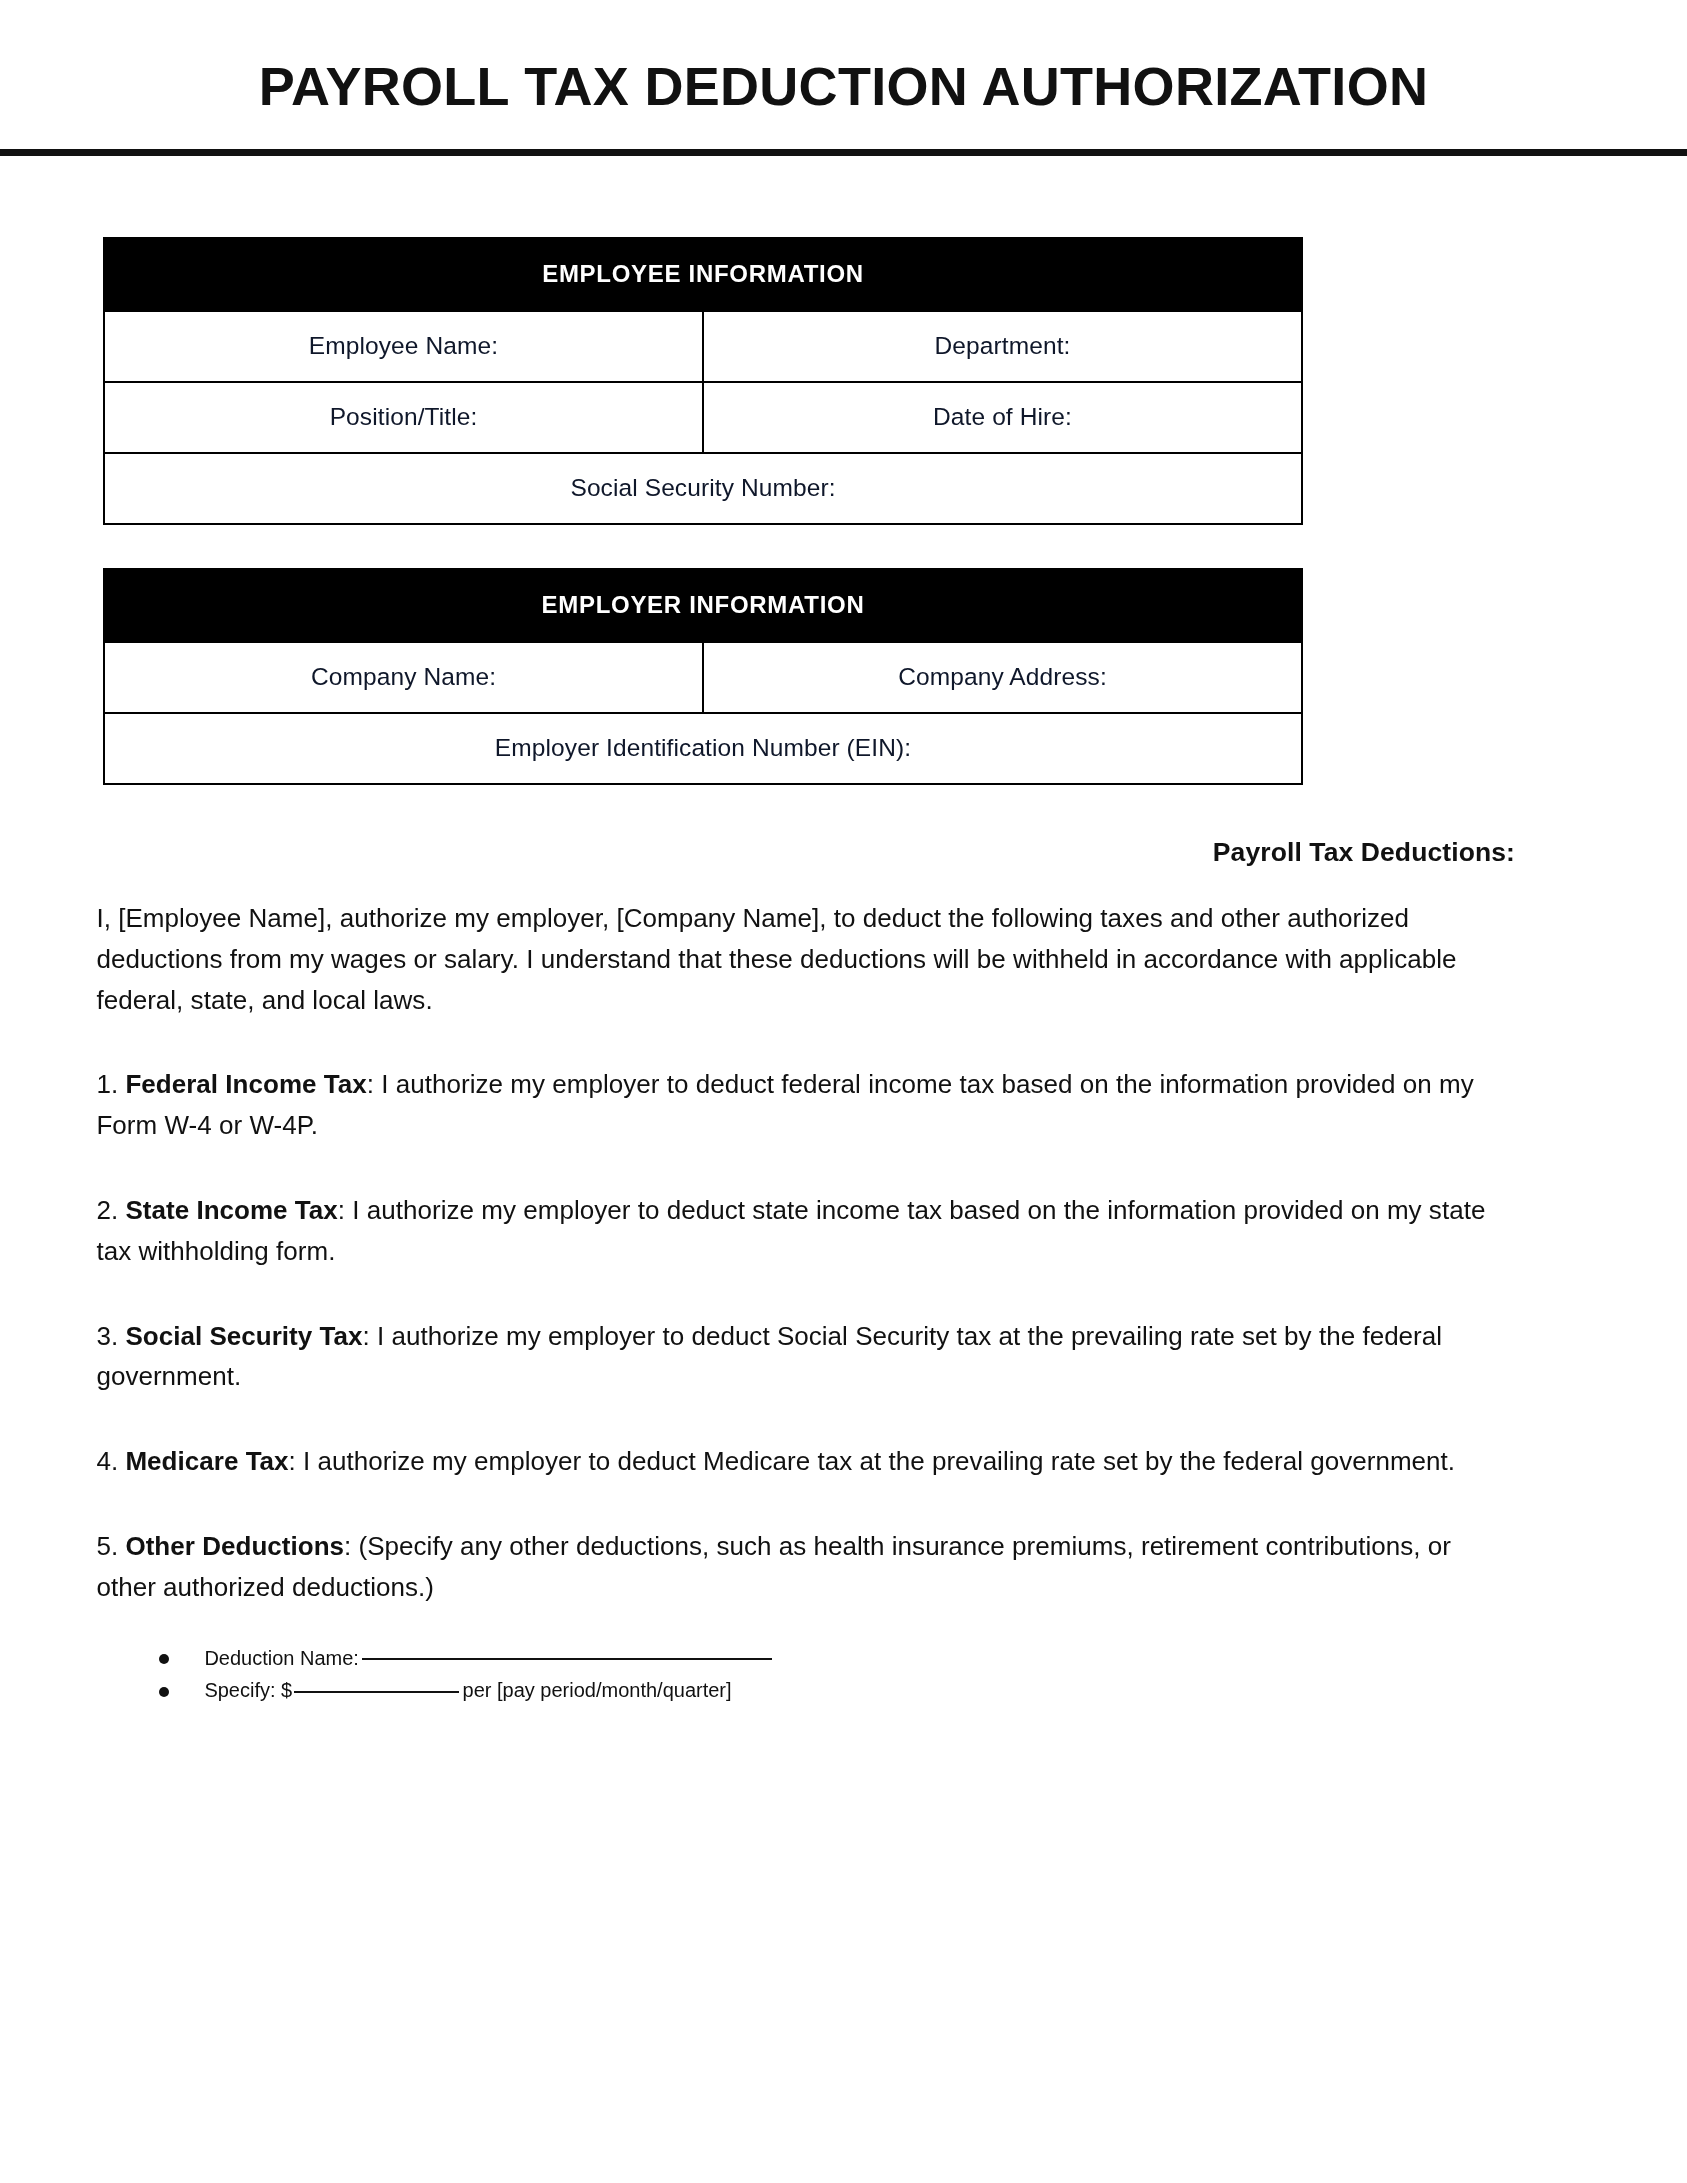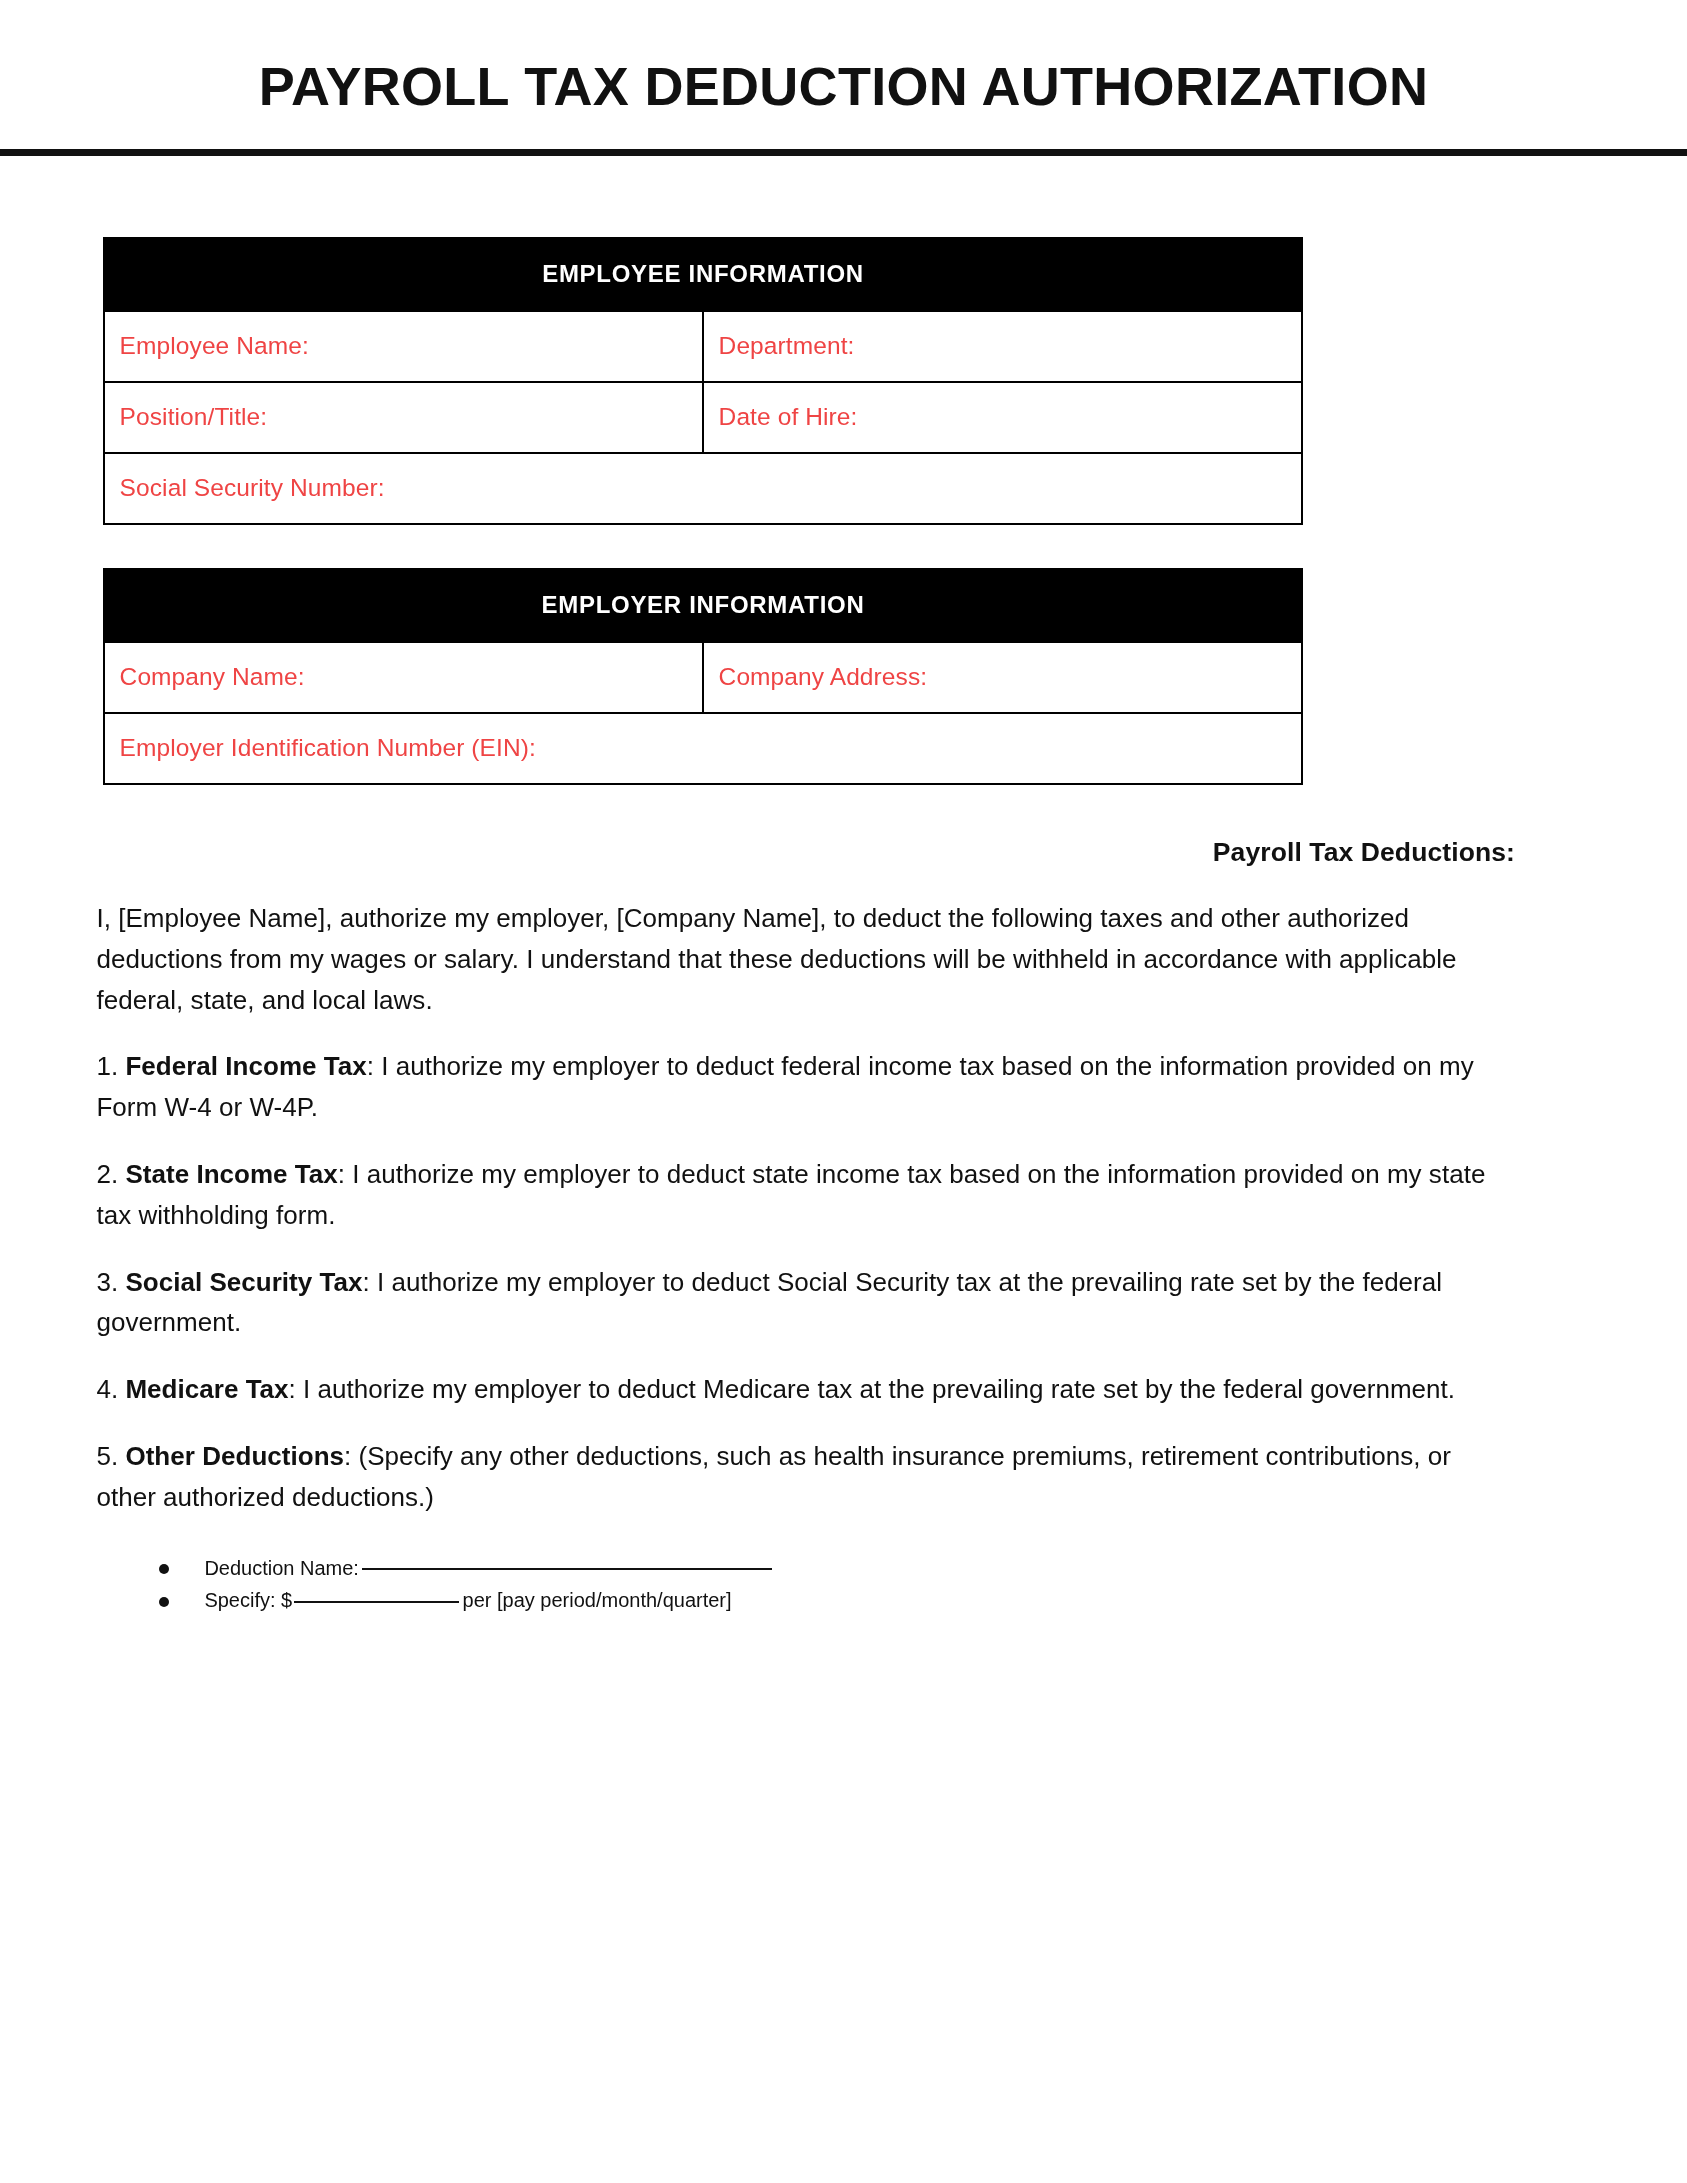--- a/index.html
+++ b/index.html
@@ -54,22 +54,23 @@
   .table-block-1 { margin-top: 81px; }
   .table-block-2 { margin-top: 43px; }
 
   .info-table td {
     border: 2.6px solid #000000;
     padding: 0 14.6px;
     height: 69px;
     vertical-align: middle;
     font-size: 24.5px;
     font-weight: 400;
-    color: #ef4444;
+    color: #0f172a;
     letter-spacing: 0.1px;
+    text-align: center;
   }
   .info-table td.col-left  { width: 777px; }
   .info-table td.col-right { width: 715px; }
 
   .section-head td {
     background: #000000;
     color: #ffffff;
     text-align: center;
     font-size: 24px;
     font-weight: 600;
@@ -92,21 +93,21 @@
     text-align: right;
   }
   p.para {
     font-size: 26px;
     line-height: 1.57;
     color: #111111;
     margin: 30px 0 0 0;
     letter-spacing: 0.03px;
     max-width: 1456px;
   }
-  p.para.item { margin-top: 26px; }
+  p.para.item { margin-top: 44px; }
   p.para b { font-weight: 700; }
 
   
   ul.deduction-list {
     list-style: none;
     margin: 36px 0 0 0;
     padding: 0 0 0 63px;
   }
   ul.deduction-list li {
     font-size: 20px;

